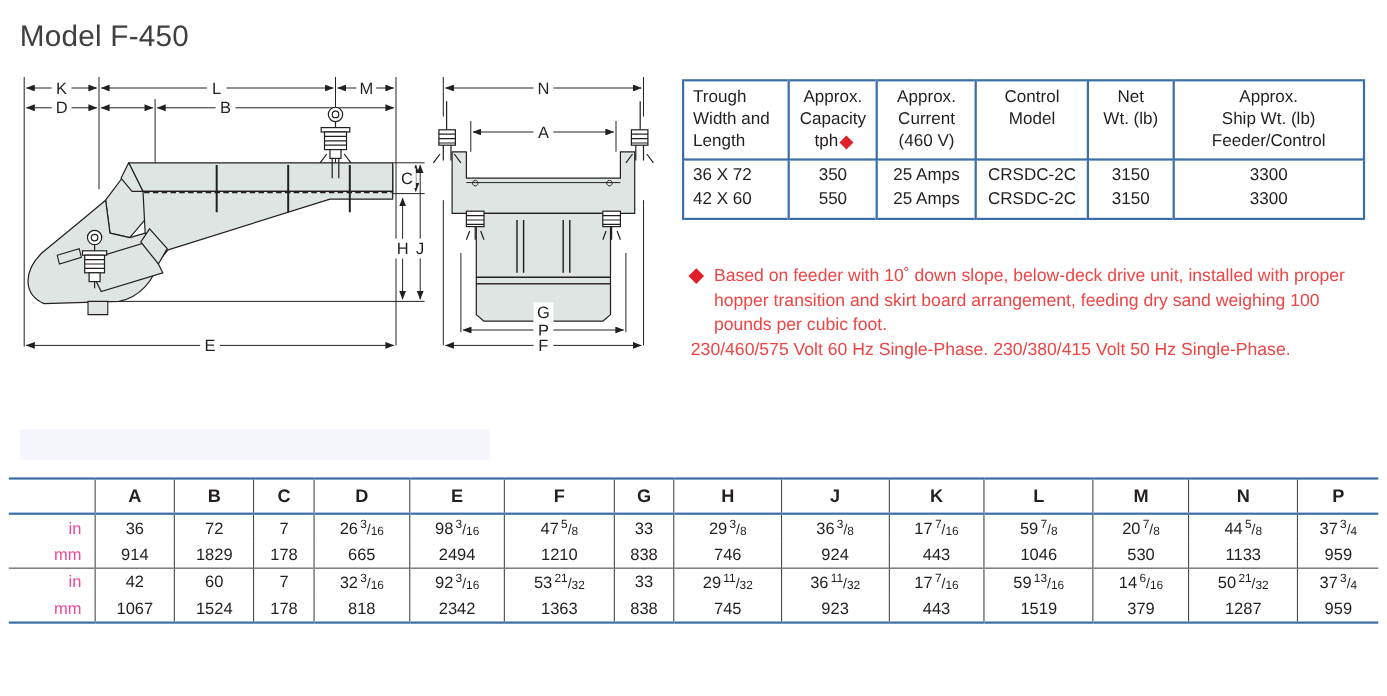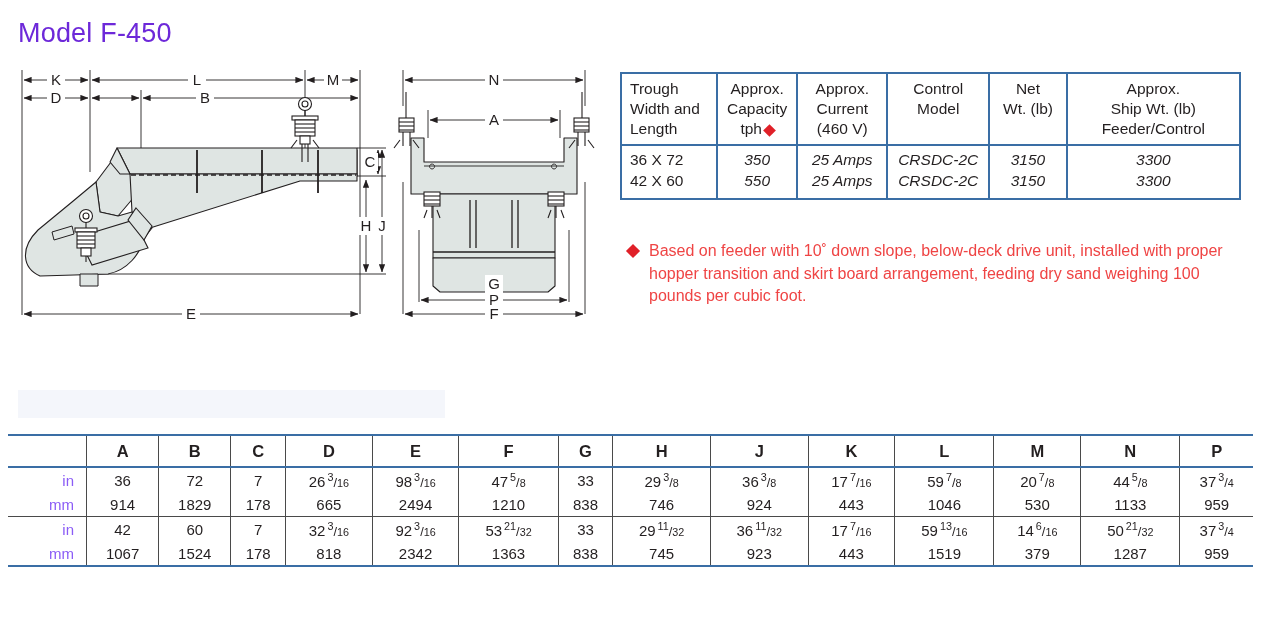--- a/index.html
+++ b/index.html
@@ -16,21 +16,21 @@
     overflow: hidden;
   }
 
   
   #page-title {
     position: absolute;
     left: 18px;
     top: 18px;
     font-size: 27px;
     font-weight: 400;
-    color: #6d28d9;
+    color: #404040;
     letter-spacing: 0.2px;
     white-space: nowrap;
   }
 
   
   #drawings {
     position: absolute;
     left: 0;
     top: 62px;
     width: 612px;
@@ -66,21 +66,21 @@
     padding: 5px 8px 6px 8px;
     line-height: 1.28;
   }
   table.spec tbody td {
     padding: 4px 8px 7px 8px;
     line-height: 1.32;
   }
   .th-left { text-align: left; }
   .th-center { text-align: center; }
   .cell-left { text-align: left; }
-  .cell-center { text-align: center; font-style: italic; }
+  .cell-center { text-align: center; }
   .spec-line { display: block; white-space: nowrap; }
 
   .diamond {
     display: inline-block;
     width: 9px;
     height: 9px;
     background: #e02028;
     transform: rotate(45deg);
     vertical-align: -1px;
     margin-left: 3px;
@@ -153,21 +153,21 @@
     border-top: 2.5px solid #3a6ea5;
   }
   table.dim tbody td {
     height: 24px;
     border-left: 1px solid #4a4a4a;
   }
   table.dim tbody td.rowlabel {
     border-left: none;
     text-align: right;
     padding-right: 12px;
-    color: #8b5cf6;
+    color: #ec4899;
   }
   table.dim tbody tr.sep-top td {
     border-top: 1px solid #4a4a4a;
   }
   table.dim tbody tr.last-row td {
     border-bottom: 2.5px solid #3a6ea5;
   }
 
   
   .frac {
@@ -490,20 +490,21 @@
       </tr>
     </tbody>
   </table>
 </div>
 
 <div id="notes">
   <div class="note-bullet-row">
     <span class="note-diamond"></span>
     <span class="note-line">Based on feeder with 10˚ down slope, below-deck drive unit, installed with proper hopper transition and skirt board arrangement, feeding dry sand weighing 100 pounds per cubic foot.</span>
   </div>
+  <div class="note-line">230/460/575 Volt 60 Hz Single-Phase. 230/380/415 Volt 50 Hz Single-Phase.</div>
 </div>
 
 <div id="tint-band"></div>
 
 <div id="dim-table-wrap">
   <table class="dim">
     <thead>
       <tr>
           <th class="corner" style="width: 78px;"></th>
           <th>A</th>

